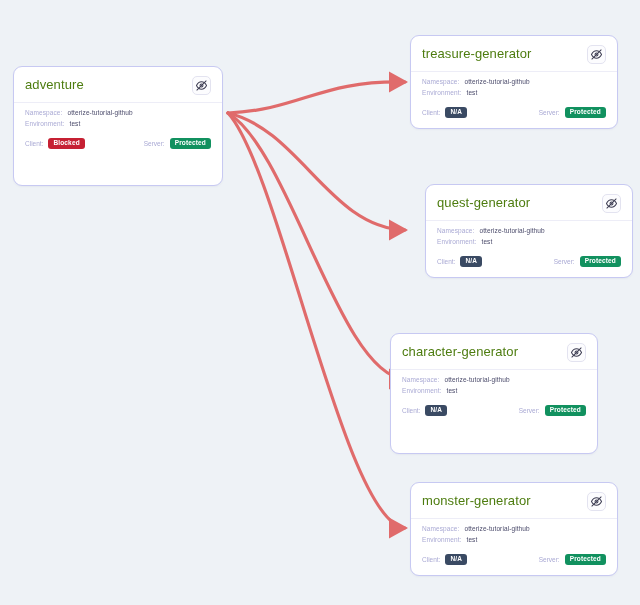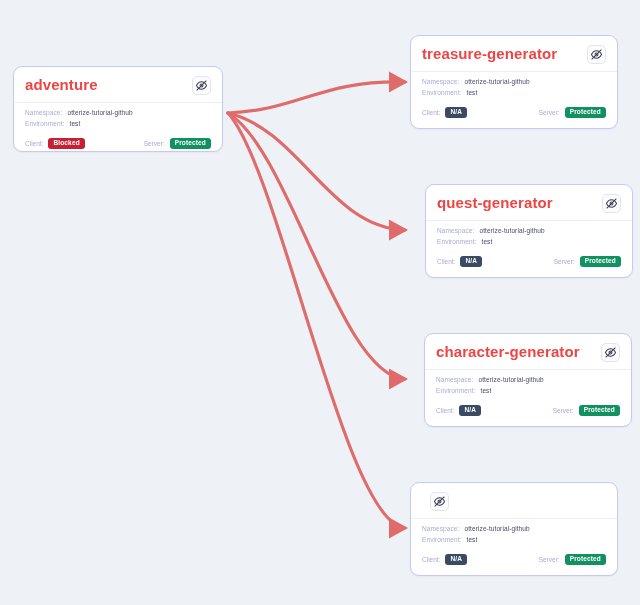--- a/index.html
+++ b/index.html
@@ -36,23 +36,23 @@
     box-shadow: 0 1px 2px rgba(80,80,140,0.06);
   }
   .node-header {
     display: flex;
     align-items: center;
     justify-content: space-between;
     padding: 9px 11px 7px 11px;
     border-bottom: 1px solid #ededf7;
   }
   .node-title {
-    font-size: 15px;
-    font-weight: bold;
-    color: #ef4444;
+    font-size: 13px;
+    font-weight: normal;
+    color: #4d7c0f;
     letter-spacing: 0.1px;
     line-height: 1.1;
     white-space: nowrap;
   }
   .eye-btn {
     width: 17px;
     height: 17px;
     border: 1px solid #e3e3f0;
     border-radius: 5px;
     background: #fcfcfe;
@@ -120,21 +120,21 @@
       <path d="M 228 113 C 300 110, 320 80, 405 82" stroke="#e06b6b" stroke-width="3.2" fill="none" stroke-linecap="round"></path>
       <path d="M 408 82 L 389 71.5 L 389 92.5 Z" fill="#e06b6b"></path>
       <path d="M 228 113 C 300 130, 330 228, 405 230" stroke="#e06b6b" stroke-width="3.2" fill="none" stroke-linecap="round"></path>
       <path d="M 408 230 L 389 219.5 L 389 240.5 Z" fill="#e06b6b"></path>
       <path d="M 228 113 C 290 150, 340 376, 405 379" stroke="#e06b6b" stroke-width="3.2" fill="none" stroke-linecap="round"></path>
       <path d="M 408 379 L 389 368.5 L 389 389.5 Z" fill="#e06b6b"></path>
       <path d="M 228 113 C 280 170, 345 524, 405 528" stroke="#e06b6b" stroke-width="3.2" fill="none" stroke-linecap="round"></path>
       <path d="M 408 528 L 389 517.5 L 389 538.5 Z" fill="#e06b6b"></path>
     </svg>
   <div id="nodes">
-      <div class="node" style="left: 13px; top: 66px; width: 210px; height: 86px; text-align: right;">
+      <div class="node" style="left: 13px; top: 66px; width: 210px; height: 120px; text-align: right;">
         <div class="node-header">
           <span class="node-title">adventure</span>
           <span class="eye-btn">
             <svg width="11" height="11" viewBox="0 0 24 24" fill="none" stroke="#3d3d52" stroke-width="2.2" stroke-linecap="round" stroke-linejoin="round">
               <path d="M1 12s4-8 11-8 11 8 11 8-4 8-11 8S1 12 1 12z"></path>
               <circle cx="12" cy="12" r="3.2"></circle>
               <line x1="2" y1="22" x2="22" y2="2"></line>
             </svg>
           </span>
         </div>
@@ -216,21 +216,21 @@
               <span class="status-label">Client:</span>
               <span class="badge badge-na">N/A</span>
             </span>
             <span class="status-group">
               <span class="status-label">Server:</span>
               <span class="badge badge-protected">Protected</span>
             </span>
           </div>
         </div>
       </div>
-      <div class="node" style="left: 424px; top: 333px; width: 208px; height: 94px;">
+      <div class="node" style="left: 390px; top: 333px; width: 208px; height: 121px;">
         <div class="node-header">
           <span class="node-title">character-generator</span>
           <span class="eye-btn">
             <svg width="11" height="11" viewBox="0 0 24 24" fill="none" stroke="#3d3d52" stroke-width="2.2" stroke-linecap="round" stroke-linejoin="round">
               <path d="M1 12s4-8 11-8 11 8 11 8-4 8-11 8S1 12 1 12z"></path>
               <circle cx="12" cy="12" r="3.2"></circle>
               <line x1="2" y1="22" x2="22" y2="2"></line>
             </svg>
           </span>
         </div>
@@ -250,20 +250,21 @@
             </span>
             <span class="status-group">
               <span class="status-label">Server:</span>
               <span class="badge badge-protected">Protected</span>
             </span>
           </div>
         </div>
       </div>
       <div class="node" style="left: 410px; top: 482px; width: 208px; height: 94px;">
         <div class="node-header">
+          <span class="node-title">monster-generator</span>
           <span class="eye-btn">
             <svg width="11" height="11" viewBox="0 0 24 24" fill="none" stroke="#3d3d52" stroke-width="2.2" stroke-linecap="round" stroke-linejoin="round">
               <path d="M1 12s4-8 11-8 11 8 11 8-4 8-11 8S1 12 1 12z"></path>
               <circle cx="12" cy="12" r="3.2"></circle>
               <line x1="2" y1="22" x2="22" y2="2"></line>
             </svg>
           </span>
         </div>
         <div class="node-body">
           <div class="meta-row">

